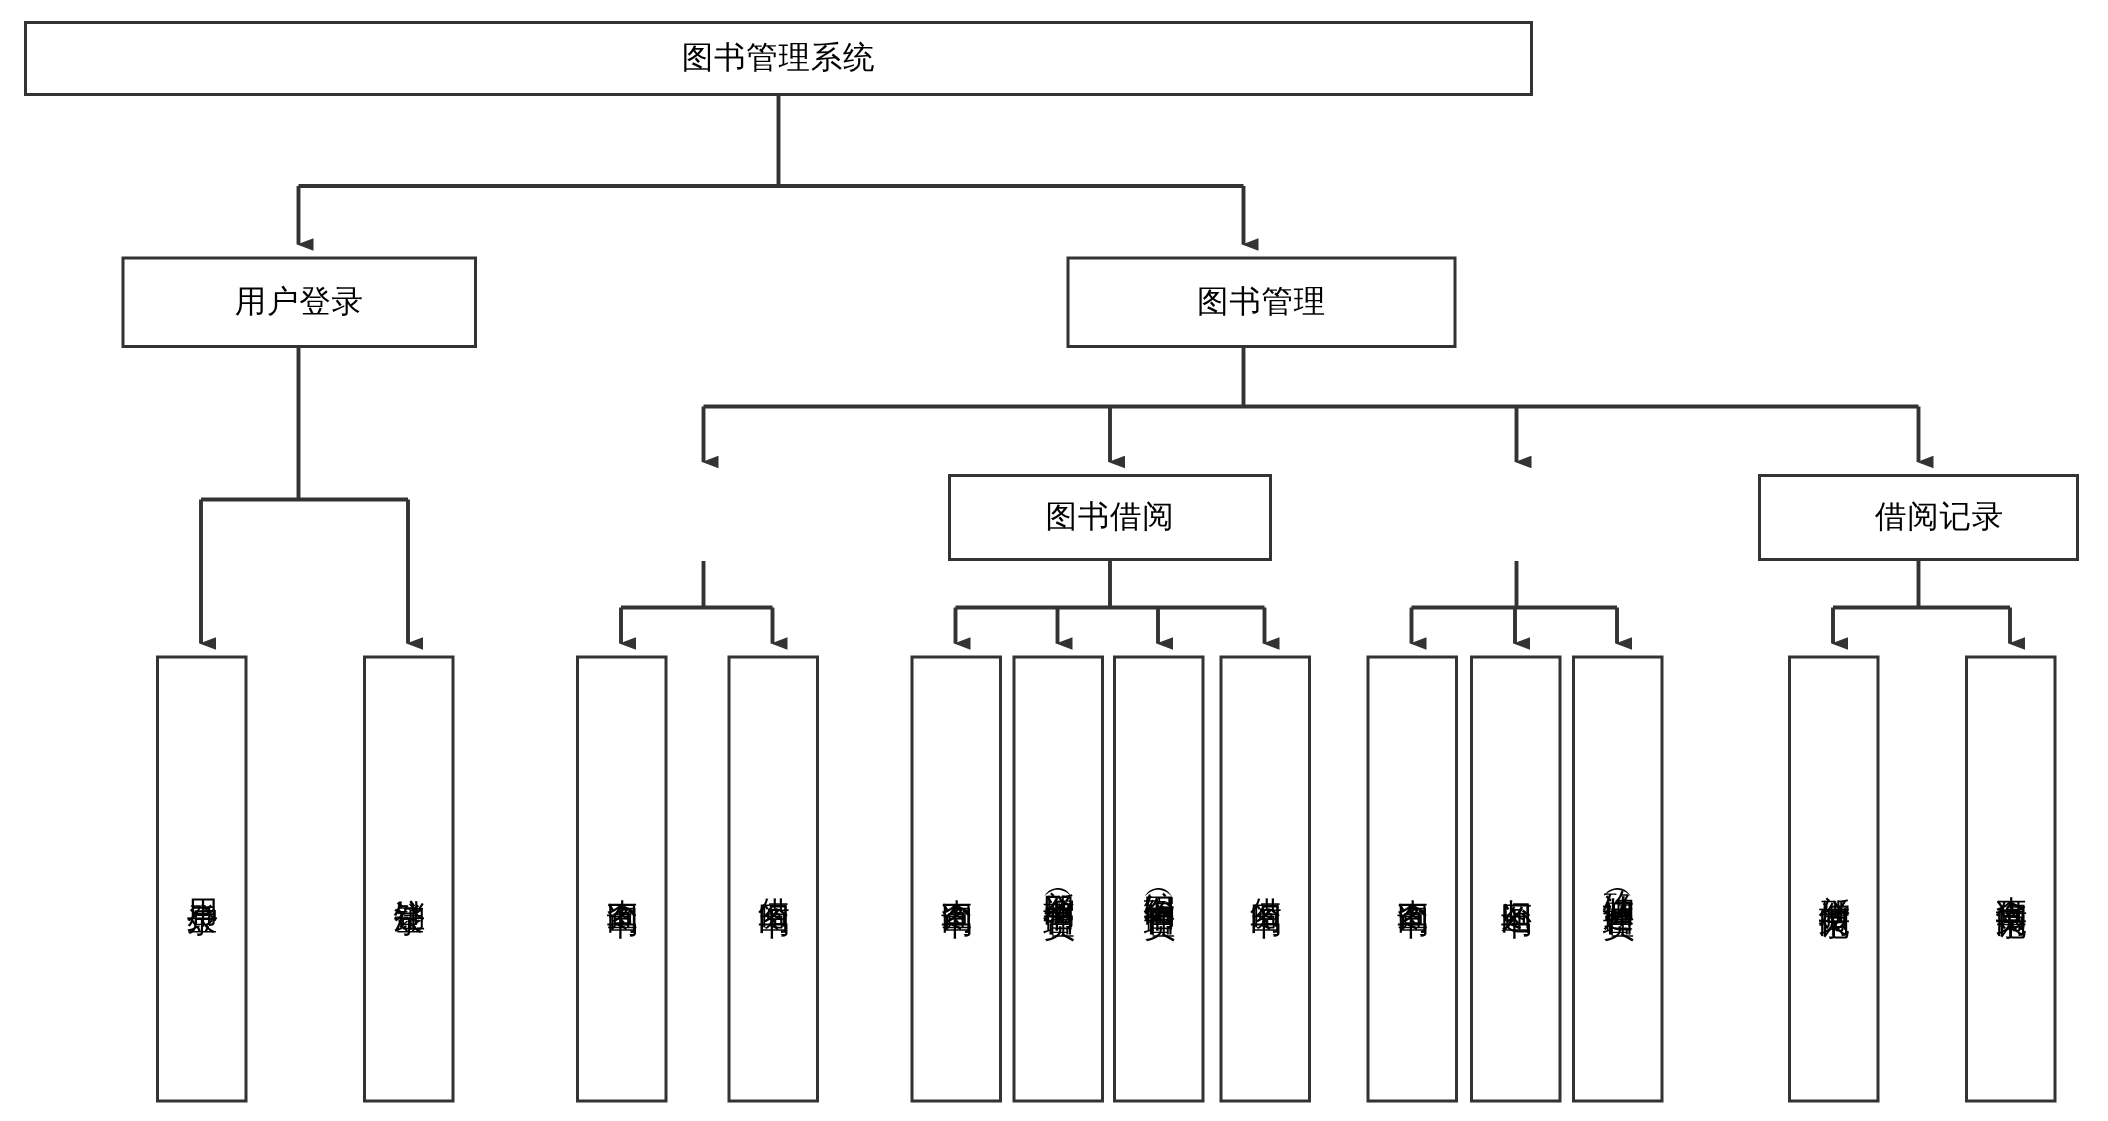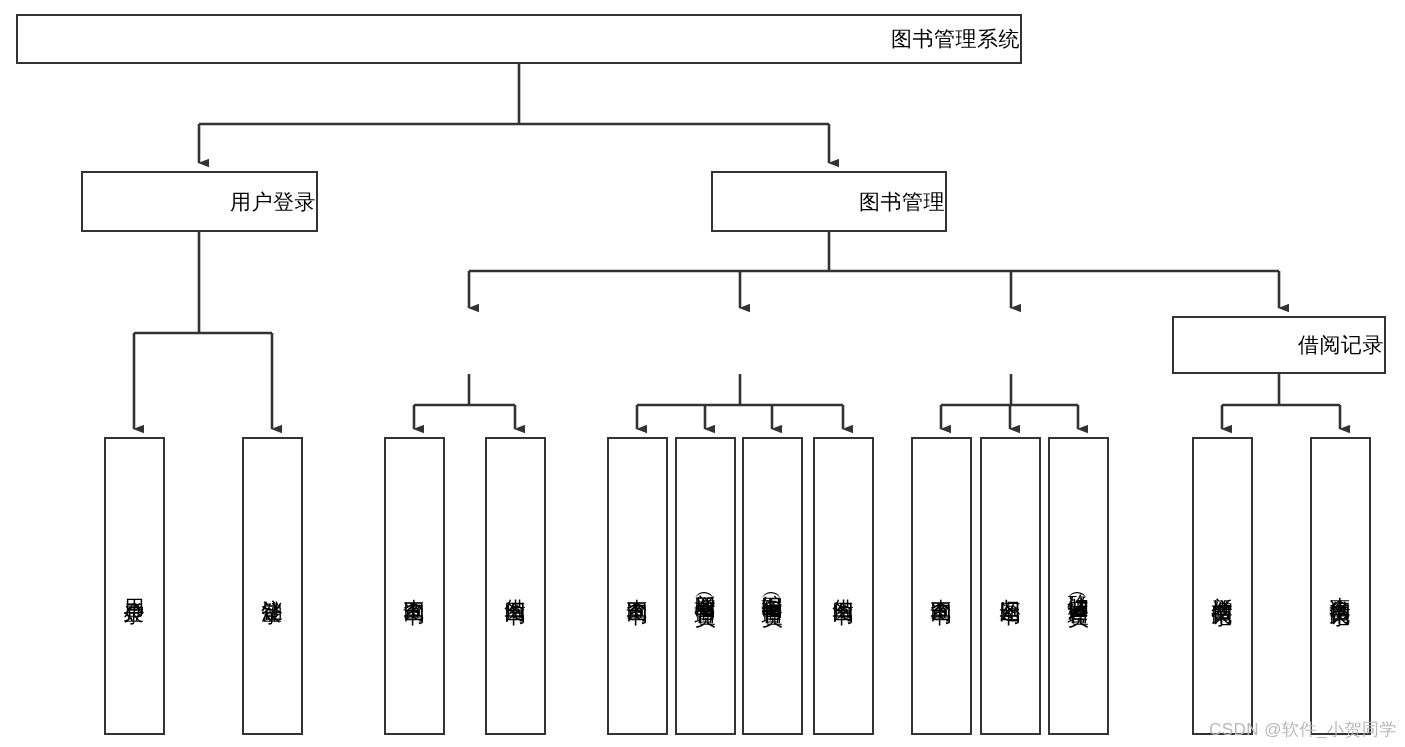--- a/index.html
+++ b/index.html
@@ -26,21 +26,21 @@
     height: 747px;
     pointer-events: none;
   }
   .node {
     position: absolute;
     box-sizing: border-box;
     background: #ffffff;
     border: 2px solid #333333;
     display: flex;
     align-items: center;
-    justify-content: flex-end;
+    justify-content: center;
     color: #000000;
     text-align: center;
   }
   .node.horizontal {
     font-size: 21px;
     letter-spacing: 0.5px;
     line-height: 1.1;
   }
   .node.vertical {
     writing-mode: vertical-rl;
@@ -128,25 +128,28 @@
   </svg>
 
   <div class="node horizontal" style="left:16px; top:14px; width:1006px; height:50px;">
     <span class="htext">图书管理系统</span>
   </div>
 
   <div class="node horizontal" style="left:81px; top:171px; width:237px; height:61px;">
     <span class="htext">用户登录</span>
   </div>
 
-  <div class="node horizontal" style="left:711px; top:171px; width:236px; height:61px;">
+  <div class="node horizontal" style="left:711px; top:171px; width:260px; height:61px;">
     <span class="htext">图书管理</span>
   </div>
 
 
+  <div class="node horizontal" style="left:632px; top:316px; width:216px; height:58px;">
+    <span class="htext">图书借阅</span>
+  </div>
 
 
   <div class="node horizontal" style="left:1172px; top:316px; width:214px; height:58px;padding-left:28px;">
     <span class="htext">借阅记录</span>
   </div>
 
   <div class="node vertical" style="left:104px; top:437px; width:61px; height:298px;">
     <span class="vtext">用户登录</span>
   </div>
 
@@ -191,15 +194,14 @@
   </div>
 
   <div class="node vertical" style="left:1192px; top:437px; width:61px; height:298px;">
     <span class="vtext">新增借阅记录</span>
   </div>
 
   <div class="node vertical" style="left:1310px; top:437px; width:61px; height:298px;">
     <span class="vtext">查询借阅记录</span>
   </div>
 
-  <div id="watermark">CSDN @软件_小贺同学</div>
 
 </div>
 
 </body></html>

